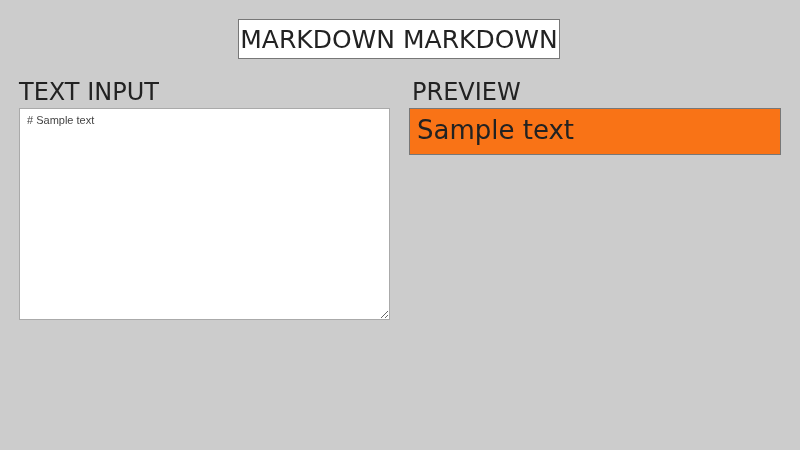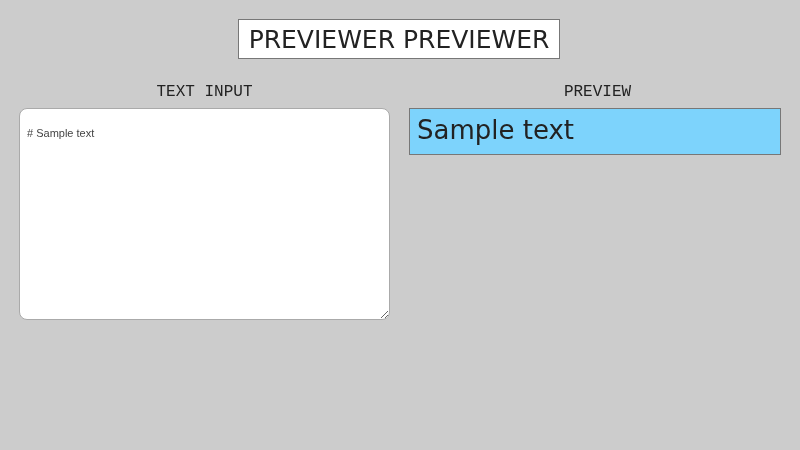--- a/index.html
+++ b/index.html
@@ -26,72 +26,71 @@
       background: #ffffff;
       font-size: 25px;
       line-height: 40px;
       text-align: center;
       color: #222222;
       white-space: nowrap;
     }
     .col-heading {
       position: absolute;
       top: 78px;
-      font-size: 16px;
+      font-size: 24px;
       line-height: 28px;
-      text-align: center;
+      text-align: left;
       color: #222222;
       white-space: nowrap;
-      font-family: Liberation Mono, monospace;
     }
     .h-input { left: 19px; width: 371px; }
     .h-preview { left: 412px; width: 371px; }
     .editor {
       position: absolute;
       left: 19px;
       top: 108px;
       width: 371px;
       height: 212px;
       box-sizing: border-box;
       border: 1px solid #aaaaaa;
-      border-radius: 8px;
+      border-radius: 0;
       background: #ffffff;
       font-family: "Liberation Sans", sans-serif;
       font-size: 11px;
       color: #444444;
-      padding: 18px 7px;
+      padding: 5px 7px;
       margin: 0;
       resize: both;
       outline: none;
     }
     .preview {
       position: absolute;
       left: 409px;
       top: 108px;
       width: 372px;
       height: 47px;
       box-sizing: border-box;
       border: 1px solid #777777;
-      background: #7dd3fc;
+      background: #f97316;
       padding: 4px 7px;
       overflow: hidden;
     }
     .preview h1 {
       margin: 0;
       font-size: 26px;
       font-weight: normal;
       line-height: 34px;
       color: #222222;
       white-space: nowrap;
     }
   </style>
 </head>
 <body>
 
-<div class="title">PREVIEWER PREVIEWER</div>
+<div class="title">MARKDOWN MARKDOWN</div>
 
 <div class="col-heading h-input">TEXT INPUT</div>
 <div class="col-heading h-preview">PREVIEW</div>
 
 <textarea class="editor" id="editor" style=""># Sample text</textarea>
 
 <div class="preview">
   <h1>Sample text</h1>
 </div>
 

